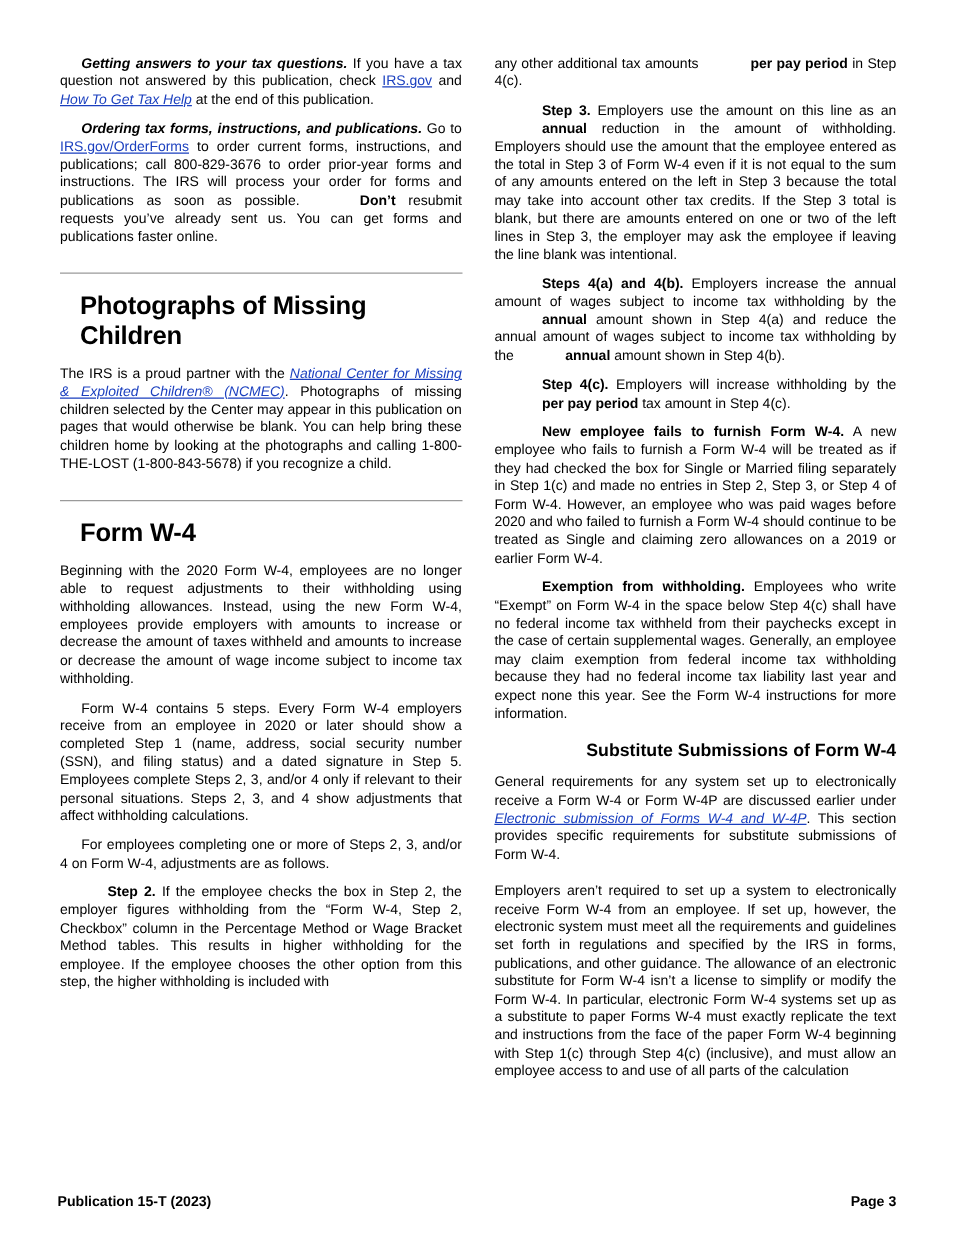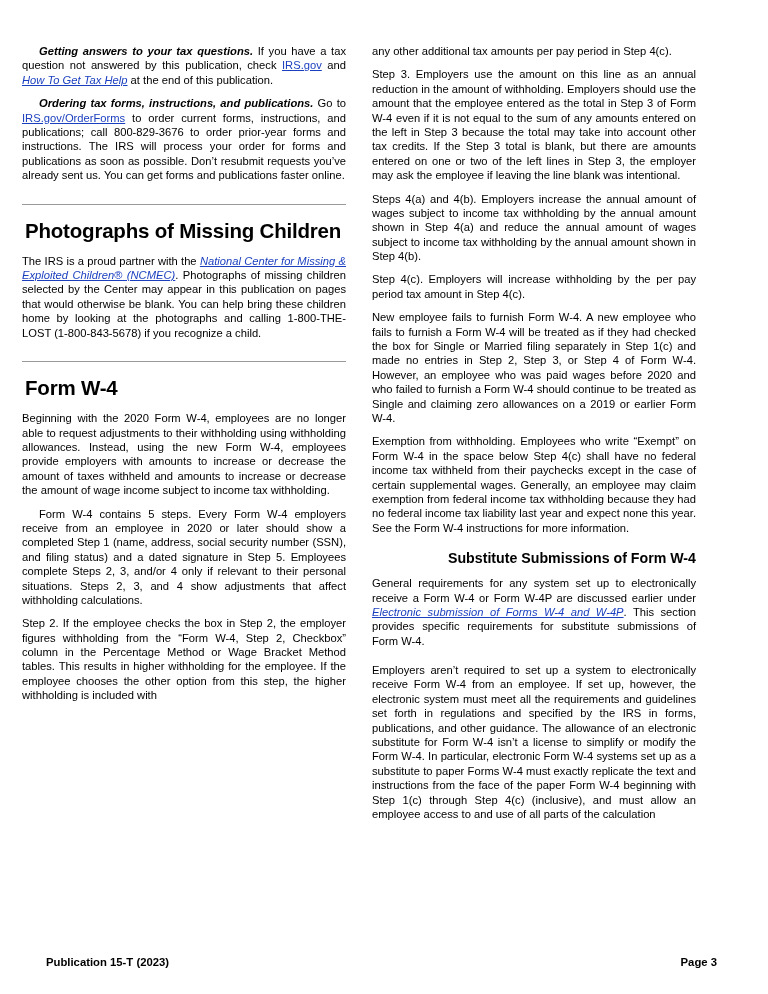--- a/index.html
+++ b/index.html
@@ -14,21 +14,21 @@
     color: #000000;
     position: relative;
     overflow: hidden;
   }
   .page {
     position: absolute;
     left: 0; top: 0;
     width: 763px;
     height: 994px;
     box-sizing: border-box;
-    padding: 44px 46px 0 22px;
+    padding: 44px 46px 0 48px;
   }
   .columns {
     display: flex;
     gap: 26px;
     height: 880px;
   }
   .col {
     width: 324px;
     font-size: 11.2px;
     line-height: 1.285;
@@ -40,31 +40,31 @@
   }
   p.para {
     text-indent: 17px;
     margin-bottom: 9px;
   }
   p.flush {
     text-indent: 0;
     margin-bottom: 9px;
   }
   .bi { font-weight: bold; font-style: italic; }
-  .b { font-weight: normal; }
+  .b { font-weight: bold; margin-left: 38px; }
   .link {
     color: #1a3fbf;
     text-decoration: underline;
   }
   .link.italic { font-style: italic; }
   h1.head {
     font-size: 20.5px;
     font-weight: bold;
     line-height: 1.18;
-    margin: 0 0 11px 3px;
+    margin: 0 0 11px 16px;
     letter-spacing: -0.2px;
     text-align: left;
   }
   h2.subhead {
     font-size: 14.2px;
     font-weight: bold;
     margin: 0 0 9px 0;
     text-align: right;
     line-height: 1.2;
   }
@@ -125,20 +125,21 @@
       <div class="spacer-sm"></div>
       <hr class="rule">
 
       <h1 class="head">Form W-4</h1>
 
       <p class="flush">Beginning with the 2020 Form W-4, employees are no longer able to request adjustments to their withholding using withholding allowances. Instead, using the new Form W-4, employees provide employers with amounts to increase or decrease the amount of taxes withheld and amounts to increase or decrease the amount of wage income subject to income tax withholding.</p>
 
       <p class="para">Form W-4 contains 5 steps. Every Form W-4 employers receive from an employee in 2020 or later should show a completed Step 1 (name, address, social security number (SSN), and filing status) and a dated signature in Step 5. Employees complete Steps 2, 3, and/or 4 only if relevant to their personal situations. Steps 2, 3, and 4 show adjustments that affect withholding calculations.</p>
 
 
+      <p class="para">For employees completing one or more of Steps 2, 3, and/or 4 on Form W-4, adjustments are as follows.</p>
 
       <p class="flush">
         <span class="b">Step 2.</span><span>  If the employee checks the box in Step 2, the employer figures withholding from the “Form W-4, Step 2, Checkbox” column in the Percentage Method or Wage Bracket Method tables. This results in higher withholding for the employee. If the employee chooses the other option from this step, the higher withholding is included with</span>
       </p>
 
     </div>
 
     <div class="col">
 
       <p class="flush">

